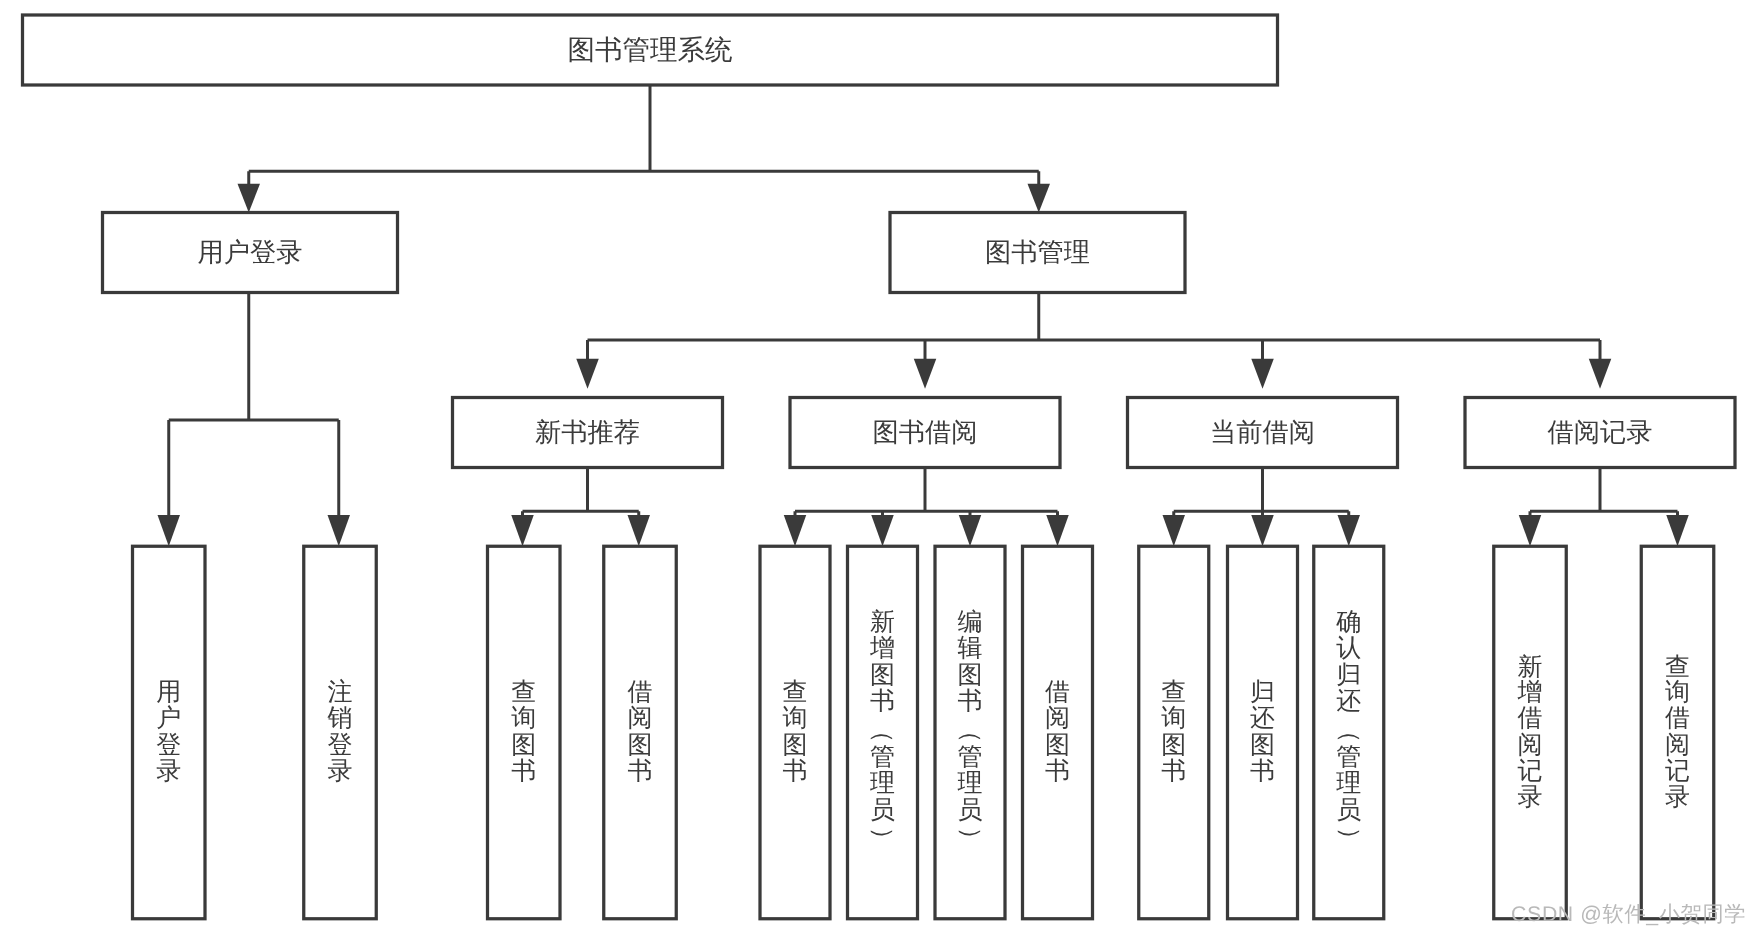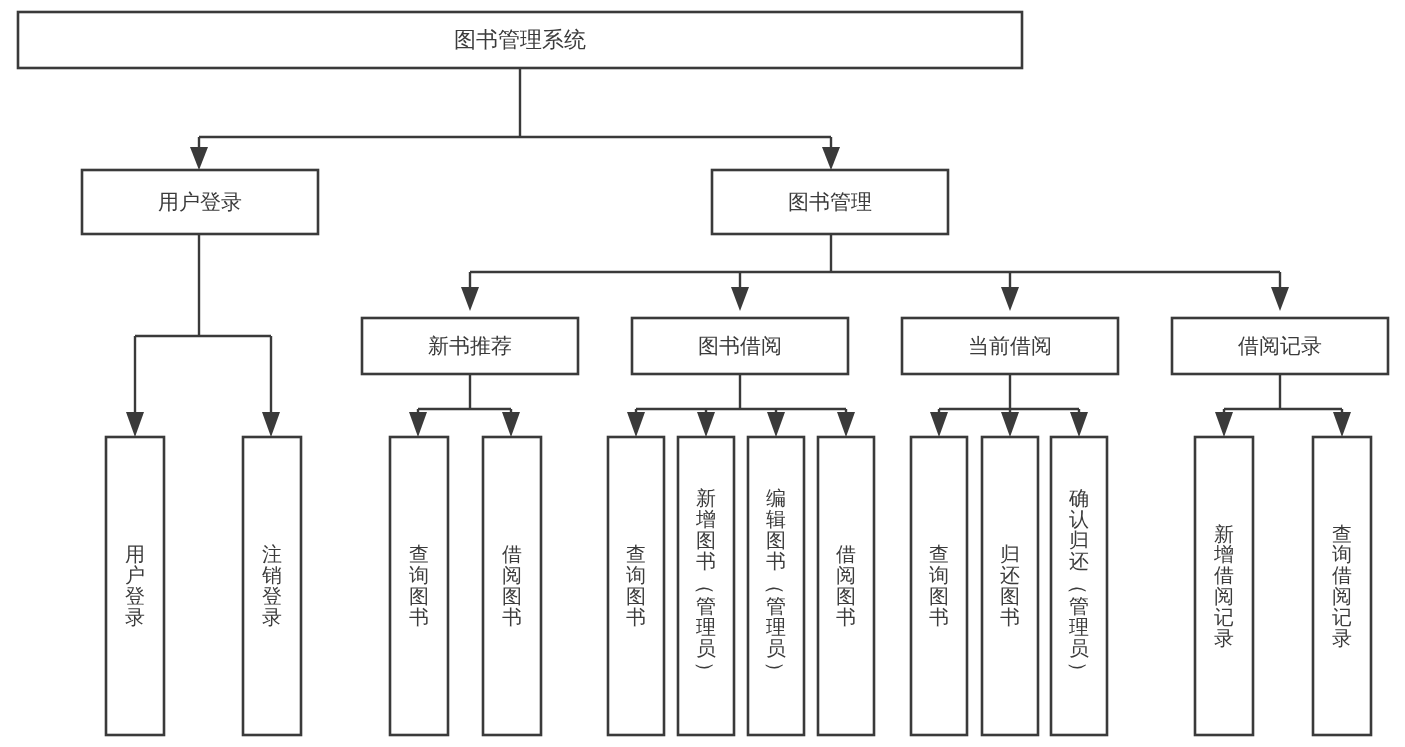--- a/index.html
+++ b/index.html
@@ -232,14 +232,15 @@
   <div class="vlabel" style="left:748px; top:437px; width:56px; height:298px;"><span>编</span><span>辑</span><span>图</span><span>书</span><span class="rot" style="margin: 2px 0px;">（</span><span>管</span><span>理</span><span>员</span><span class="rot" style="margin: 2px 0px;">）</span></div>
   <div class="vlabel" style="left:818px; top:437px; width:56px; height:298px;"><span>借</span><span>阅</span><span>图</span><span>书</span></div>
 
   <div class="vlabel" style="left:911px; top:437px; width:56px; height:298px;"><span>查</span><span>询</span><span>图</span><span>书</span></div>
   <div class="vlabel" style="left:982px; top:437px; width:56px; height:298px;"><span>归</span><span>还</span><span>图</span><span>书</span></div>
   <div class="vlabel" style="left:1051px; top:437px; width:56px; height:298px;"><span>确</span><span>认</span><span>归</span><span>还</span><span class="rot" style="margin: 2px 0px;">（</span><span>管</span><span>理</span><span>员</span><span class="rot" style="margin: 2px 0px;">）</span></div>
 
   <div class="vlabel" style="left:1195px; top:437px; width:58px; height:298px;"><span>新</span><span>增</span><span>借</span><span>阅</span><span>记</span><span>录</span></div>
   <div class="vlabel" style="left:1313px; top:437px; width:58px; height:298px;"><span>查</span><span>询</span><span>借</span><span>阅</span><span>记</span><span>录</span></div>
 
+  <div class="watermark">CSDN @软件_小贺同学</div>
 
 </div>
 
 </body></html>

